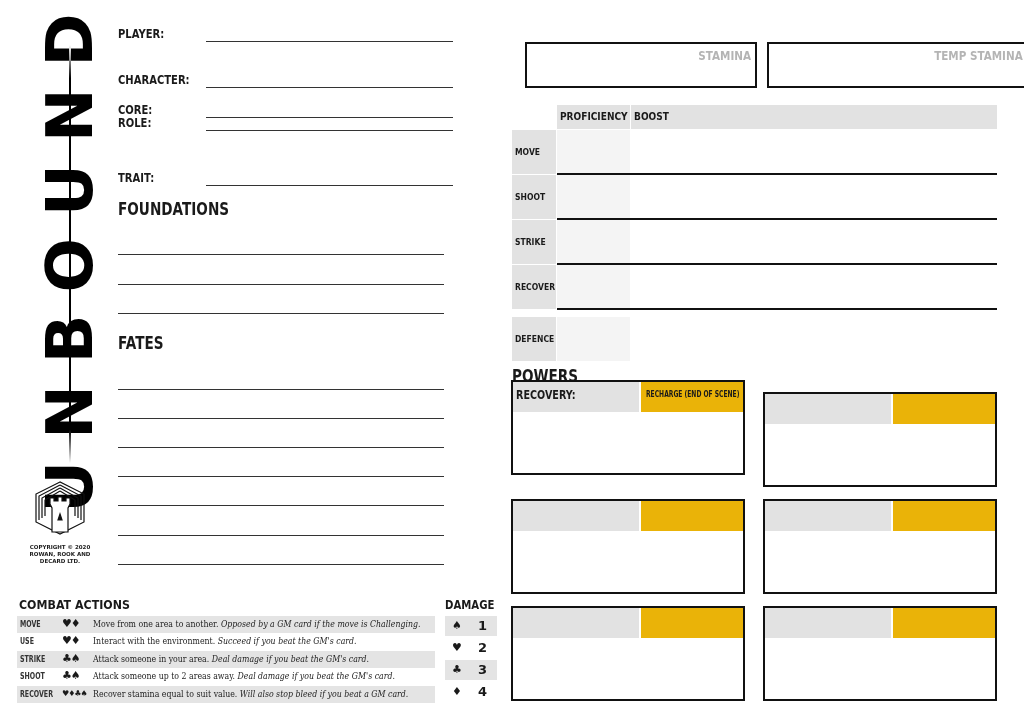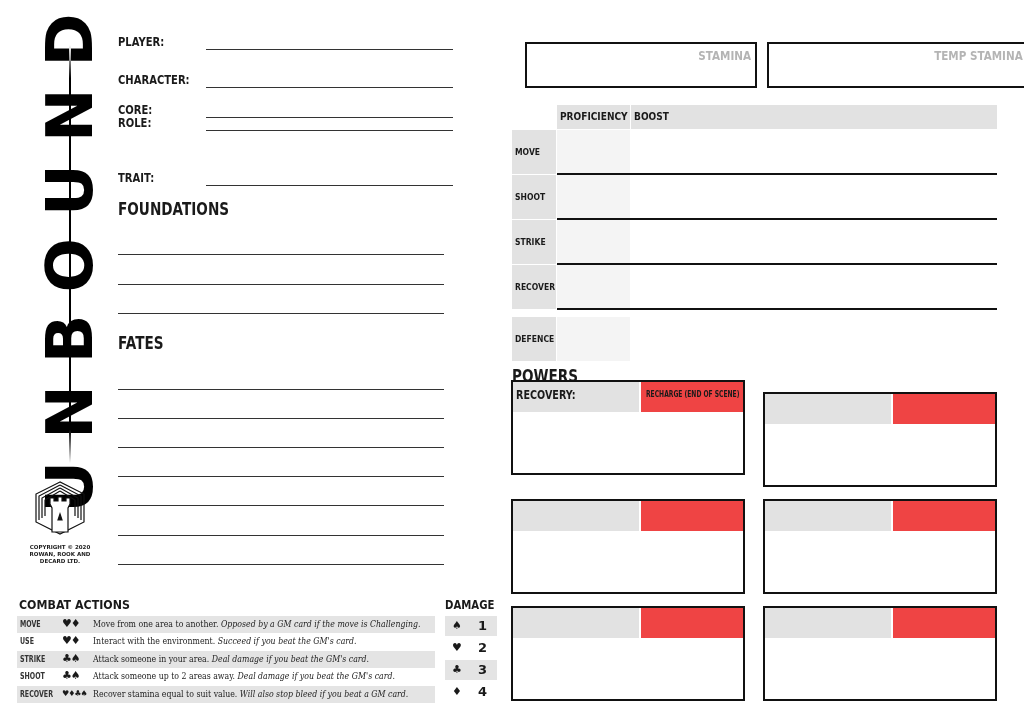--- a/index.html
+++ b/index.html
@@ -37,21 +37,21 @@
   .prof-row { position:absolute; left:512px; width:485px; height:44px; }
   .prof-row .name { position:absolute; left:0; top:0; width:44px; height:44px; background:#e2e2e2; }
   .prof-row .name span { position:absolute; left:3px; top:17px; font-size:9px; font-weight:bold; transform:scaleX(0.85); transform-origin:left; white-space:nowrap; }
   .prof-row .cell { position:absolute; left:45px; top:0; width:73px; height:44px; background:#f4f4f4; }
   .prof-row .rule { position:absolute; left:45px; right:0; bottom:-1px; height:0; border-top:2.5px solid #111; }
 
   
   #powers-title { left:512px; top:366px; }
   .power-box { position:absolute; width:234px; height:95px; border:2.5px solid #111; box-sizing:border-box; background:#fff; }
   .power-box .h1 { position:absolute; left:0; top:0; width:126px; height:30px; background:#e2e2e2; }
-  .power-box .h2 { position:absolute; left:128px; top:0; right:0; height:30px; background:#ef4444; }
+  .power-box .h2 { position:absolute; left:128px; top:0; right:0; height:30px; background:#eab308; }
   .power-box .h1 span { position:absolute; left:3px; top:6px; font-size:12px; font-weight:bold; transform:scaleX(0.8); transform-origin:left; white-space:nowrap; }
   .power-box .h2 span { position:absolute; left:5px; top:8px; font-size:8px; font-weight:bold; transform:scaleX(0.75); transform-origin:left; white-space:nowrap; }
 
   
   #combat-title { left:19px; top:597px; font-size:13px; font-weight:bold; transform:scaleX(0.85); transform-origin:left; white-space:nowrap; }
   .ca-row { position:absolute; left:17px; width:418px; height:17px; }
   .ca-row.shade { background:#e4e4e4; }
   .ca-row .act { position:absolute; left:3px; top:3px; font-size:9px; font-weight:bold; transform:scaleX(0.7); transform-origin:left; white-space:nowrap; color:#333; }
   .ca-row .suits { position:absolute; left:45px; top:1px; font-size:11px; letter-spacing:-1px; }
   .ca-row .desc { position:absolute; left:76px; top:3px; font-family:"DejaVu Serif", serif; font-size:8.5px; white-space:nowrap; transform:scaleX(0.92); transform-origin:left; color:#222; }
@@ -81,21 +81,21 @@
       <path d="M30 7 L51 18 L51 42"></path>
         <path d="M30 10 L48 20 L48 40"></path>
         <path d="M30 13 L45 22 L45 38"></path>
       <path d="M22 54 L22 30 L20 26 L20 20 L24 20 L24 23 L28 23 L28 19 L32 19 L32 23 L36 23 L36 20 L40 20 L40 26 L38 30 L38 54 Z" fill="#fff"></path>
       <path d="M30 36 L28 42 L32 42 Z" fill="#111"></path>
     </g>
   </svg>
 </div>
 <div id="copyright" class="abs">COPYRIGHT © 2020 ROWAN, ROOK AND DECARD LTD.</div>
 
-<div class="field" style="top:34px">
+<div class="field" style="top:26px">
   <span class="lbl">PLAYER:</span>
   <div class="line"></div>
 </div>
 <div class="field" style="top:72px">
   <span class="lbl">CHARACTER:</span>
   <div class="line"></div>
 </div>
 <div class="field" style="top:102px">
   <span class="lbl">CORE:</span>
   <div class="line"></div>

